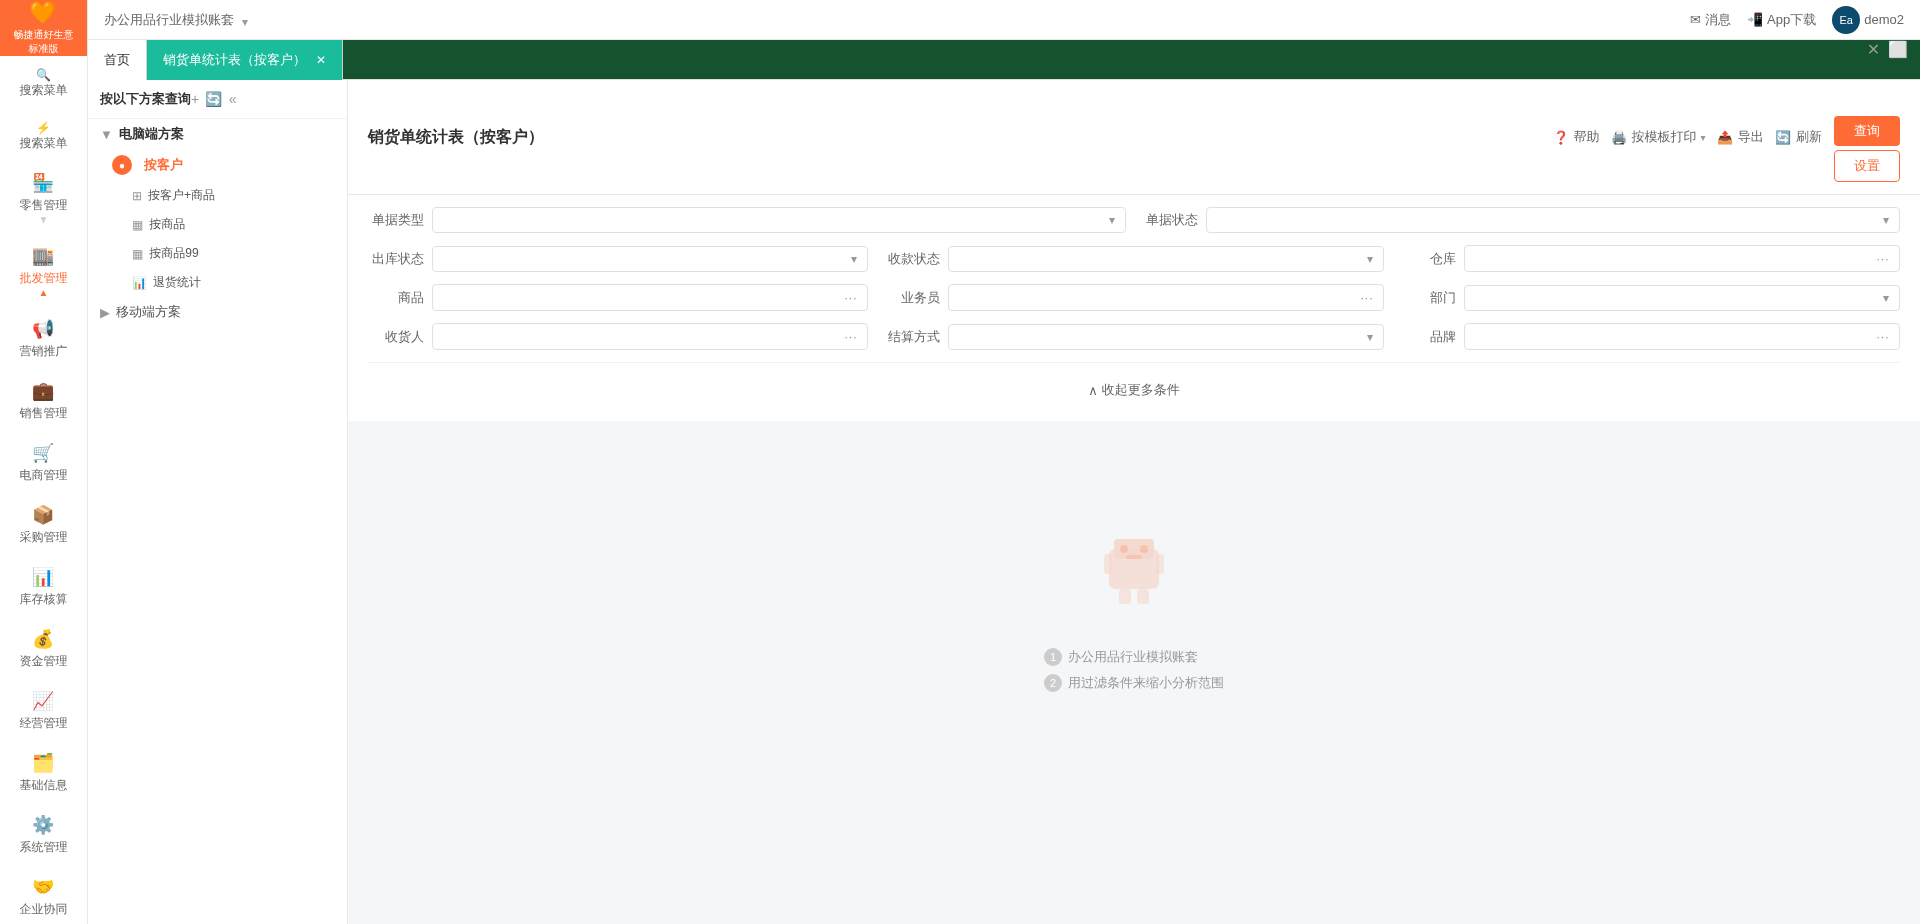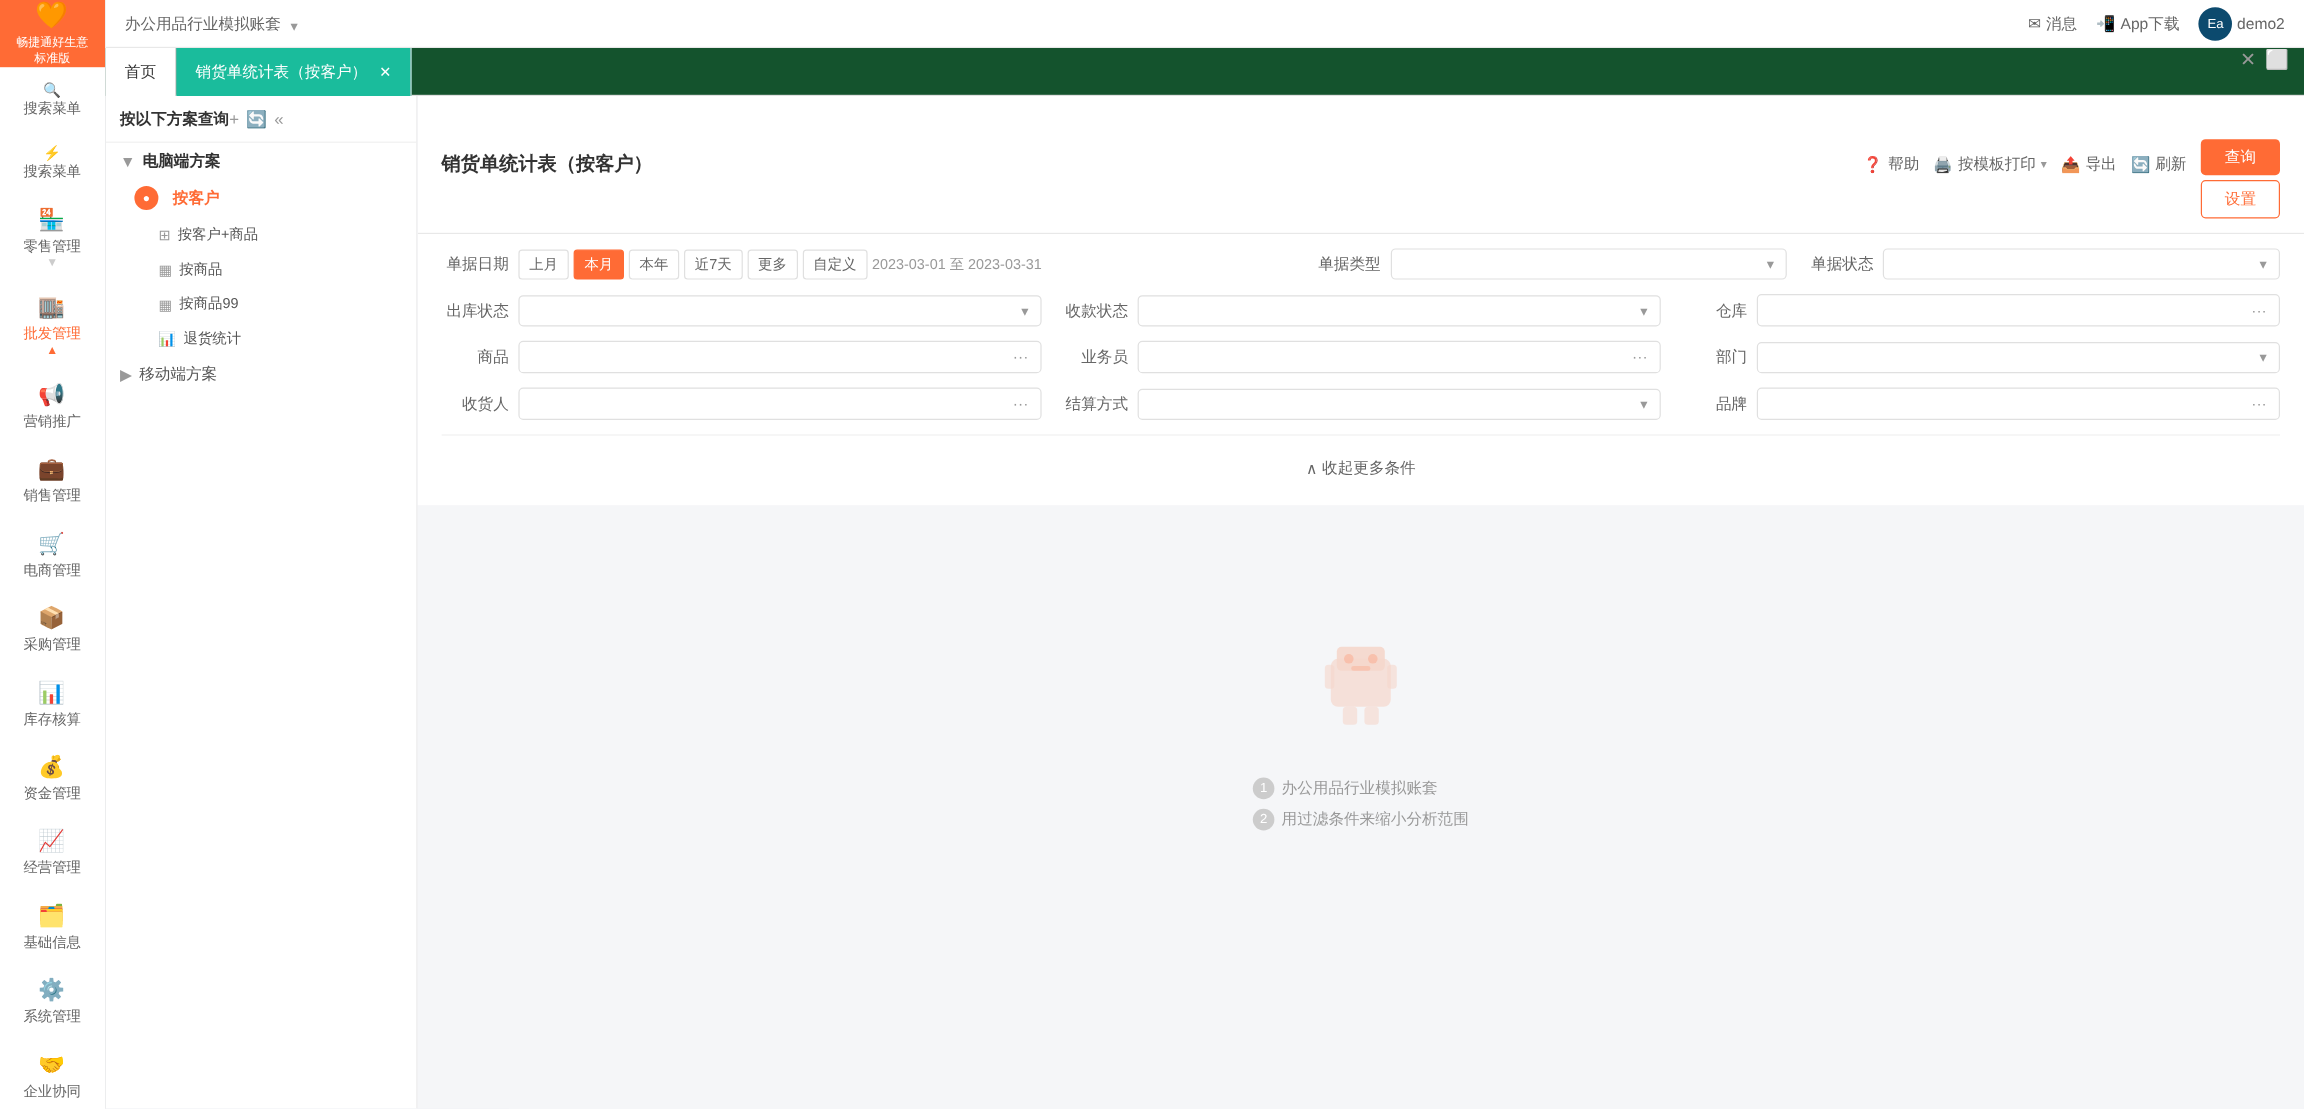--- a/index.html
+++ b/index.html
@@ -264,32 +264,20 @@
           <div style="display:flex;flex-direction:column;gap:4px;">
             <button class="btn-query">查询</button>
             <button class="btn-settings">设置</button>
           </div>
         </div>
       </div>
 
       <div class="filter-area">
 
         <div class="filter-row">
-          <div class="filter-item" style="flex:1.8;">
-            <span class="filter-label">单据日期</span>
-            <div class="date-range">
-              <button class="date-btn">上月</button>
-              <button class="date-btn active">本月</button>
-              <button class="date-btn">本年</button>
-              <button class="date-btn">近7天</button>
-              <button class="date-btn">更多</button>
-              <button class="date-btn">自定义</button>
-              <span class="date-range-text">2023-03-01 至 2023-03-31</span>
-            </div>
-          </div>
           <div class="filter-item" style="flex:1;">
             <span class="filter-label">单据类型</span>
             <div class="filter-control">
               <span class="placeholder"></span>
               <span class="chevron">▾</span>
             </div>
           </div>
           <div class="filter-item" style="flex:1;">
             <span class="filter-label">单据状态</span>
             <div class="filter-control">

